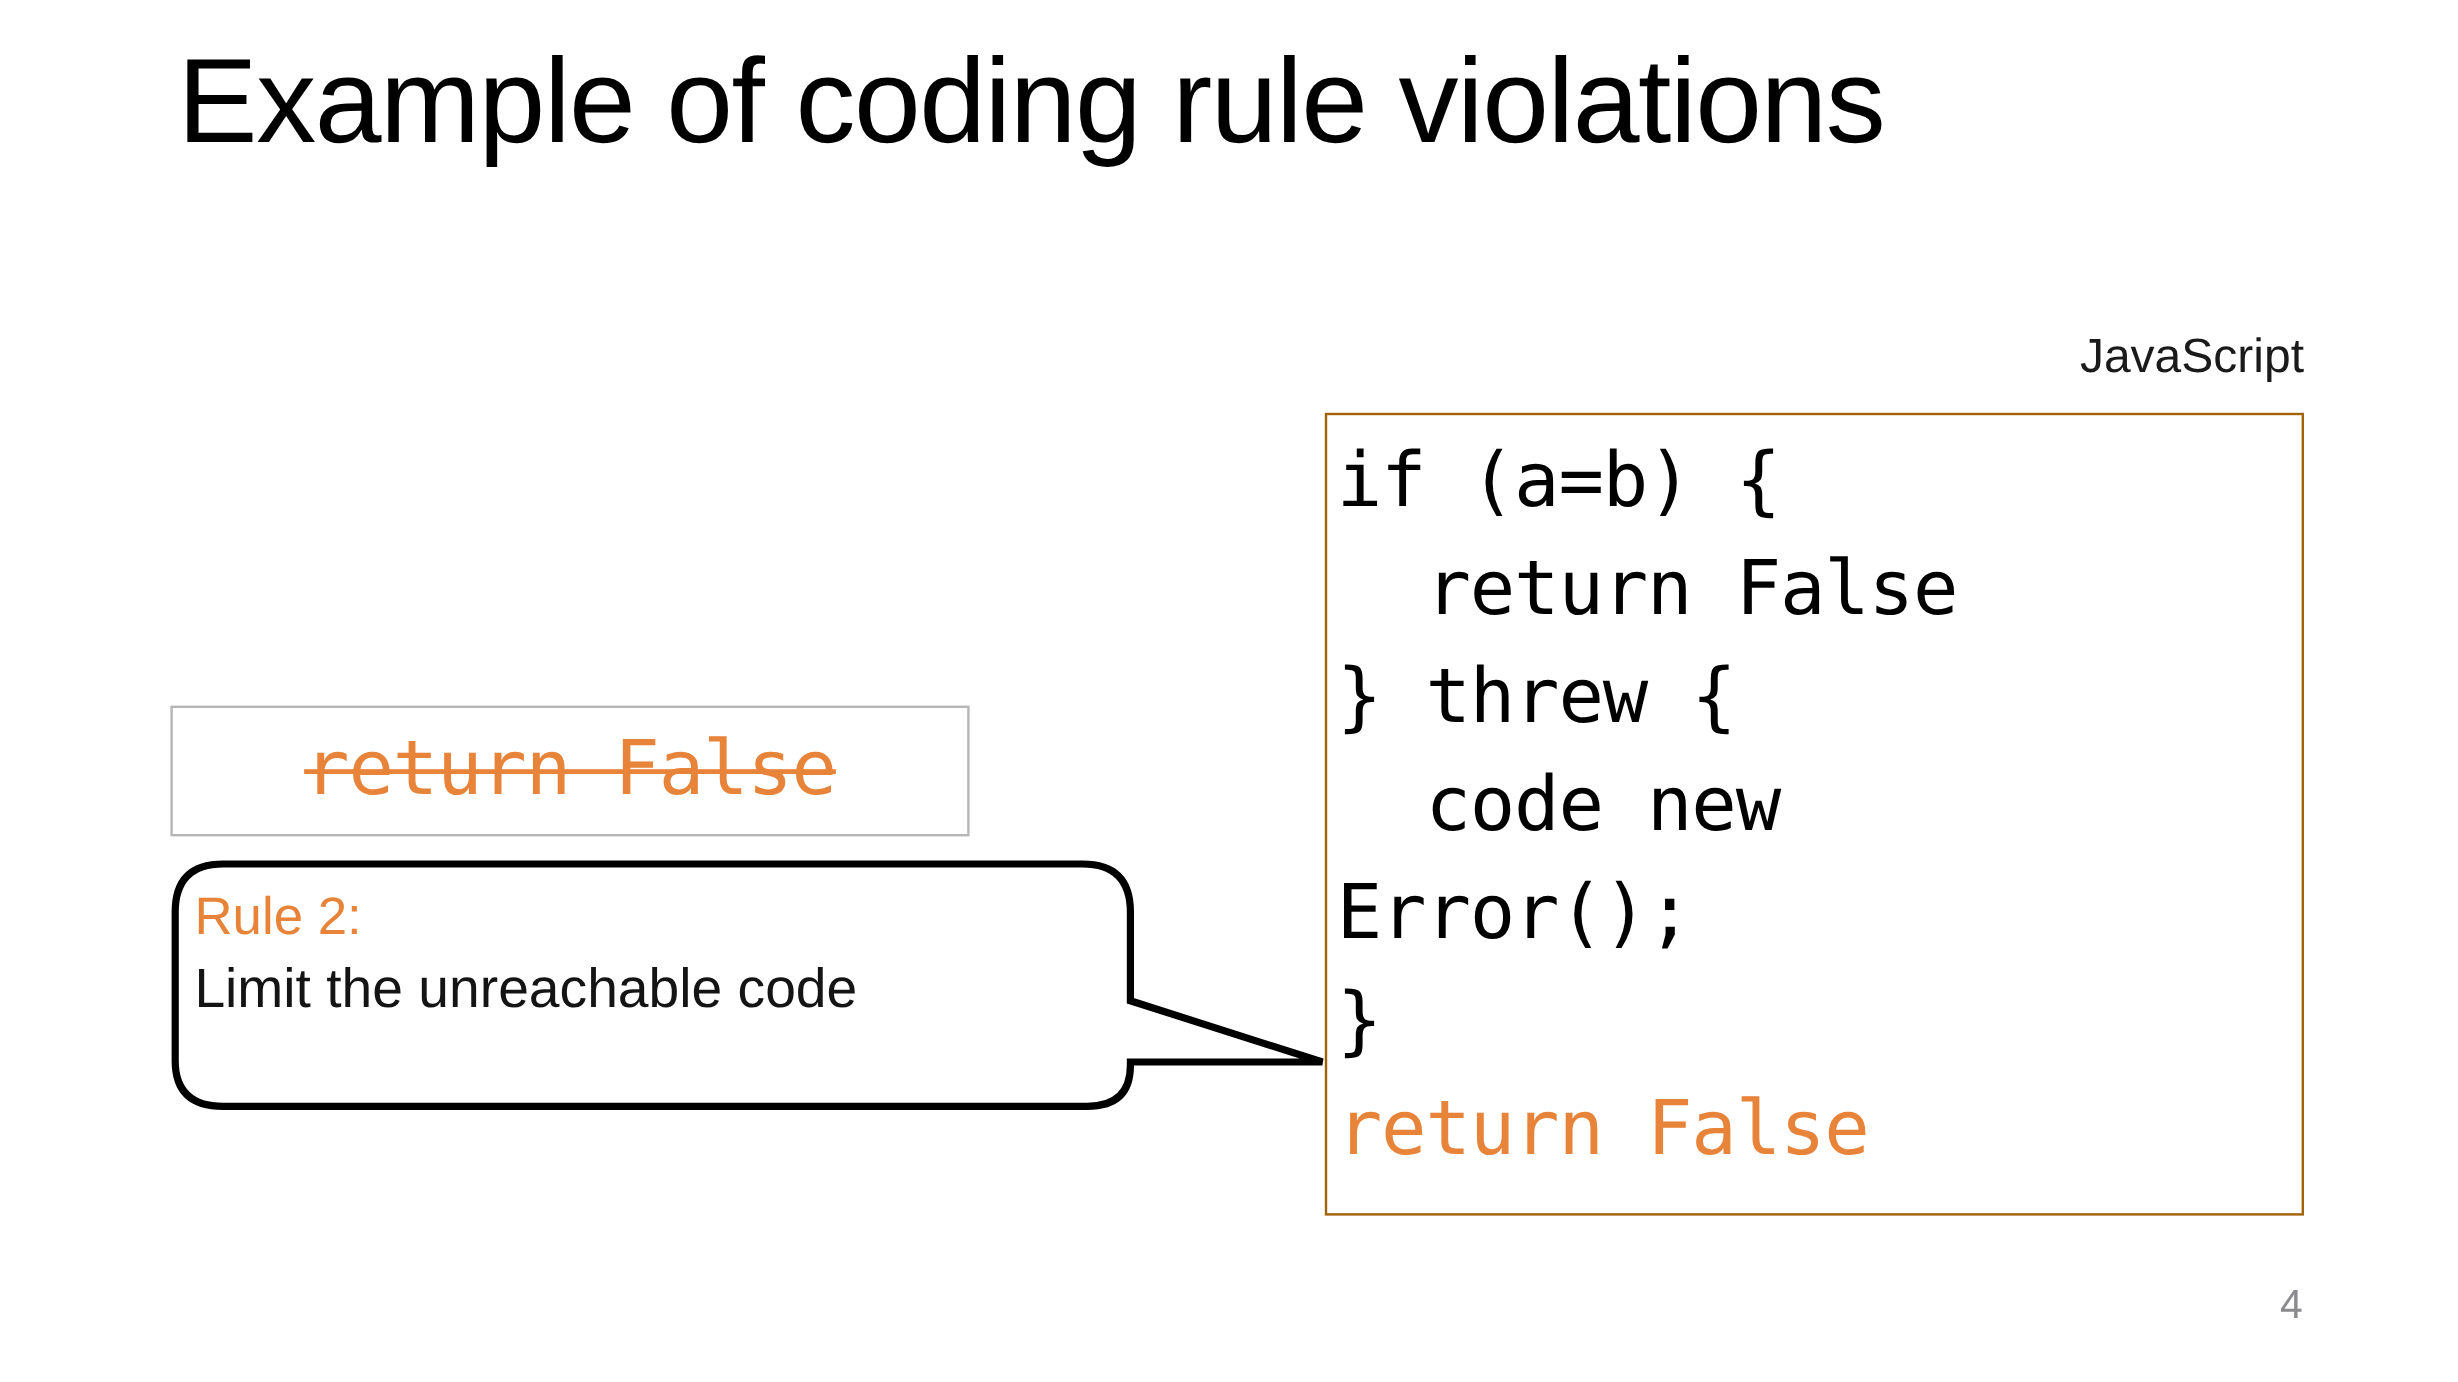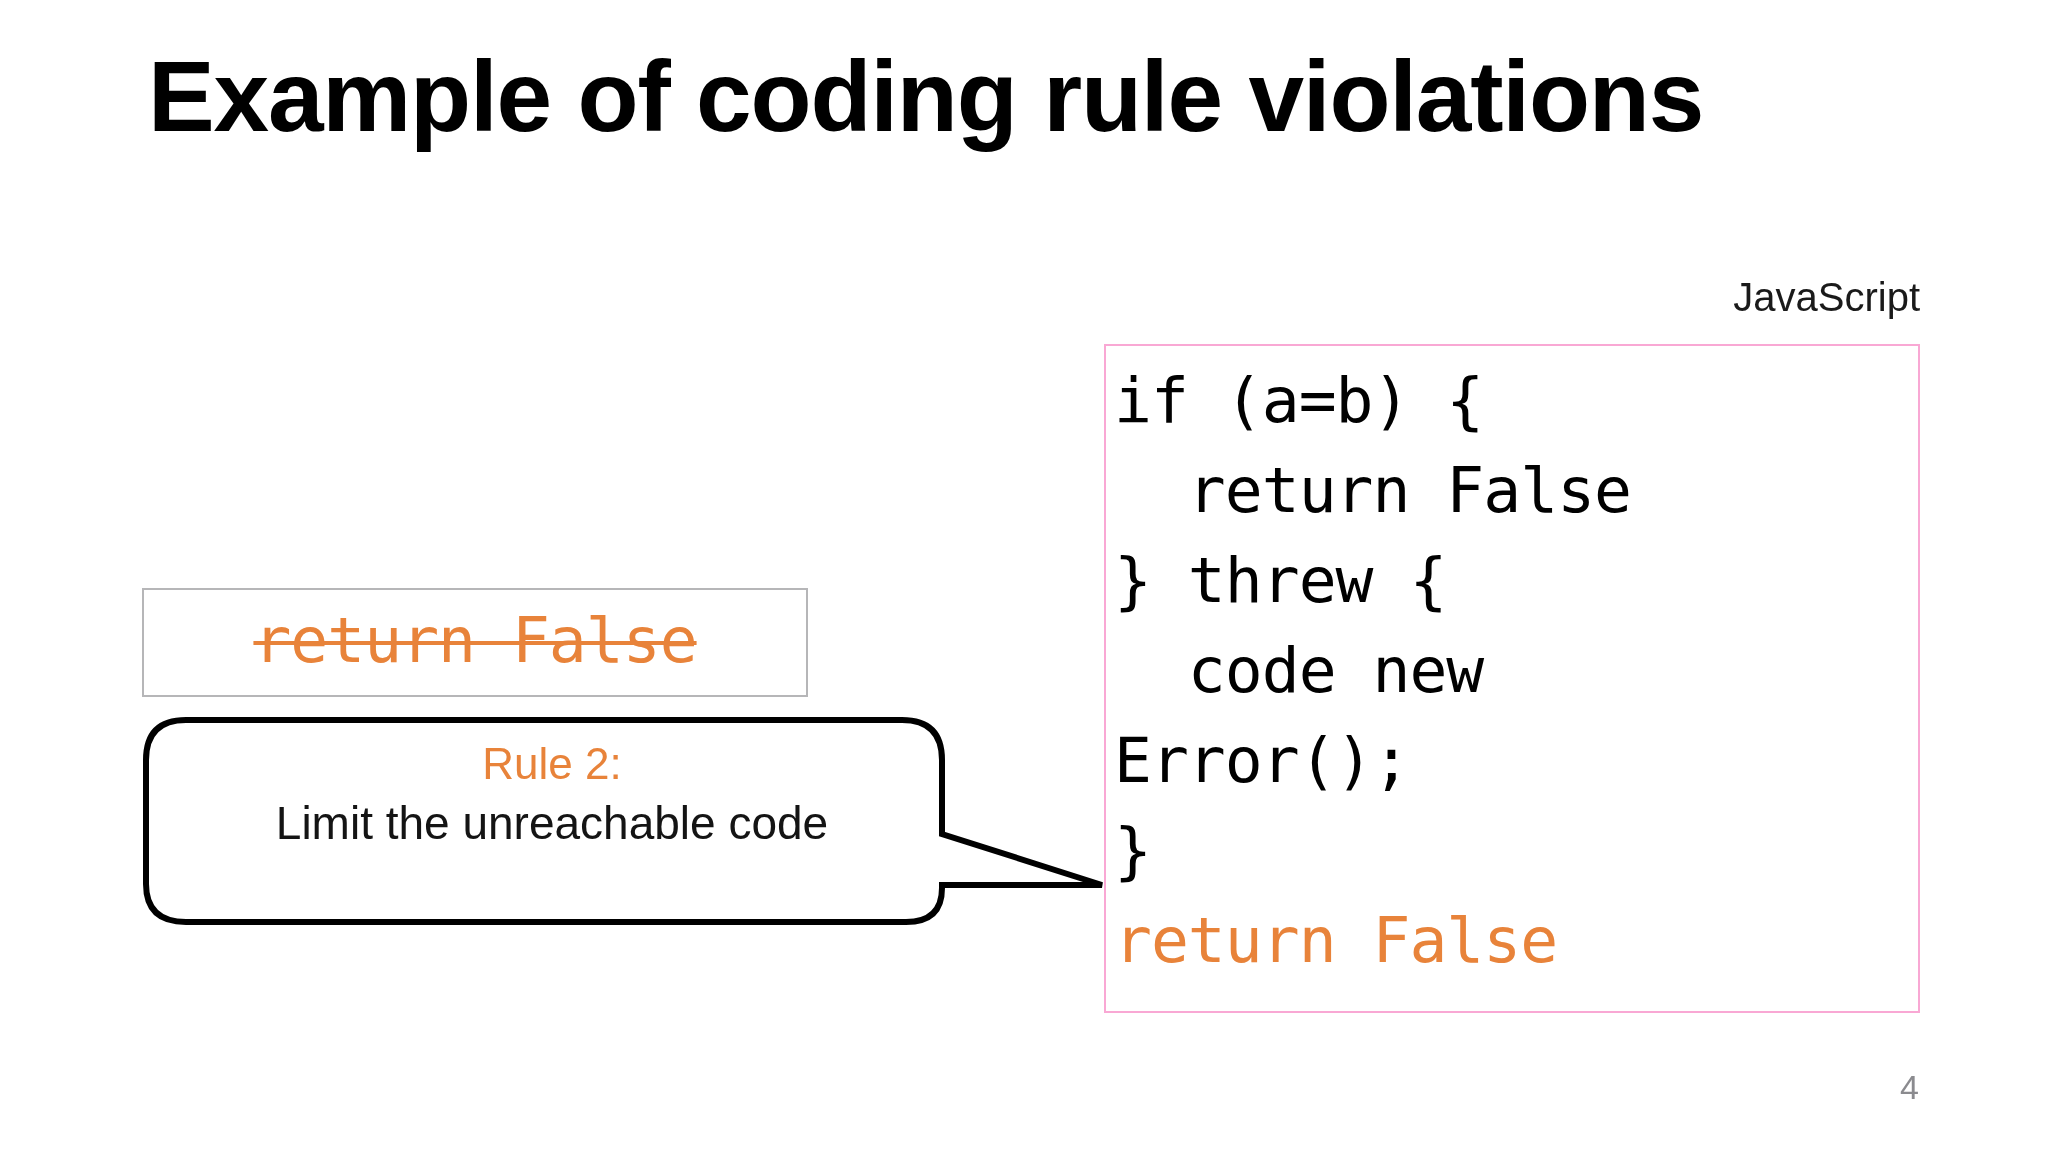--- a/index.html
+++ b/index.html
@@ -18,27 +18,26 @@
     overflow: hidden;
   }
 
   
   #slide-title {
     position: absolute;
     left: 148px;
     top: 28px;
     width: 1700px;
     font-family: "Liberation Sans", sans-serif;
-    font-weight: 700;
+    font-weight: 400;
     font-size: 100px;
     line-height: 1.12;
     letter-spacing: -1.2px;
     color: #000000;
     white-space: nowrap;
-    margin-top: 12px;
   }
 
   
   #language-caption {
     position: absolute;
     right: 128px;
     top: 277px;
     font-family: "Liberation Sans", sans-serif;
     font-weight: 300;
     font-size: 40px;
@@ -48,21 +47,21 @@
     text-align: center;
   }
 
   
   #code-block {
     position: absolute;
     left: 1104px;
     top: 344px;
     width: 816px;
     height: 669px;
-    border: 2px solid #f9a8d4;
+    border: 2px solid #a16207;
     background: #ffffff;
     box-sizing: border-box;
     padding: 10px 0 0 8px;
   }
   .code-line {
     font-family: "DejaVu Sans Mono", monospace;
     font-size: 63px;
     line-height: 90px;
     color: #000000;
     white-space: pre;
@@ -113,21 +112,20 @@
     left: 0;
     top: 0;
     width: 968px;
     height: 214px;
   }
   #callout-text {
     position: absolute;
     left: 22px;
     top: 22px;
     width: 780px;
-    text-align: center;
   }
   #callout-rule-label {
     font-family: "Liberation Sans", sans-serif;
     font-weight: 300;
     font-size: 44px;
     line-height: 56px;
     color: #E8833A;
     white-space: nowrap;
   }
   #callout-rule-desc {

